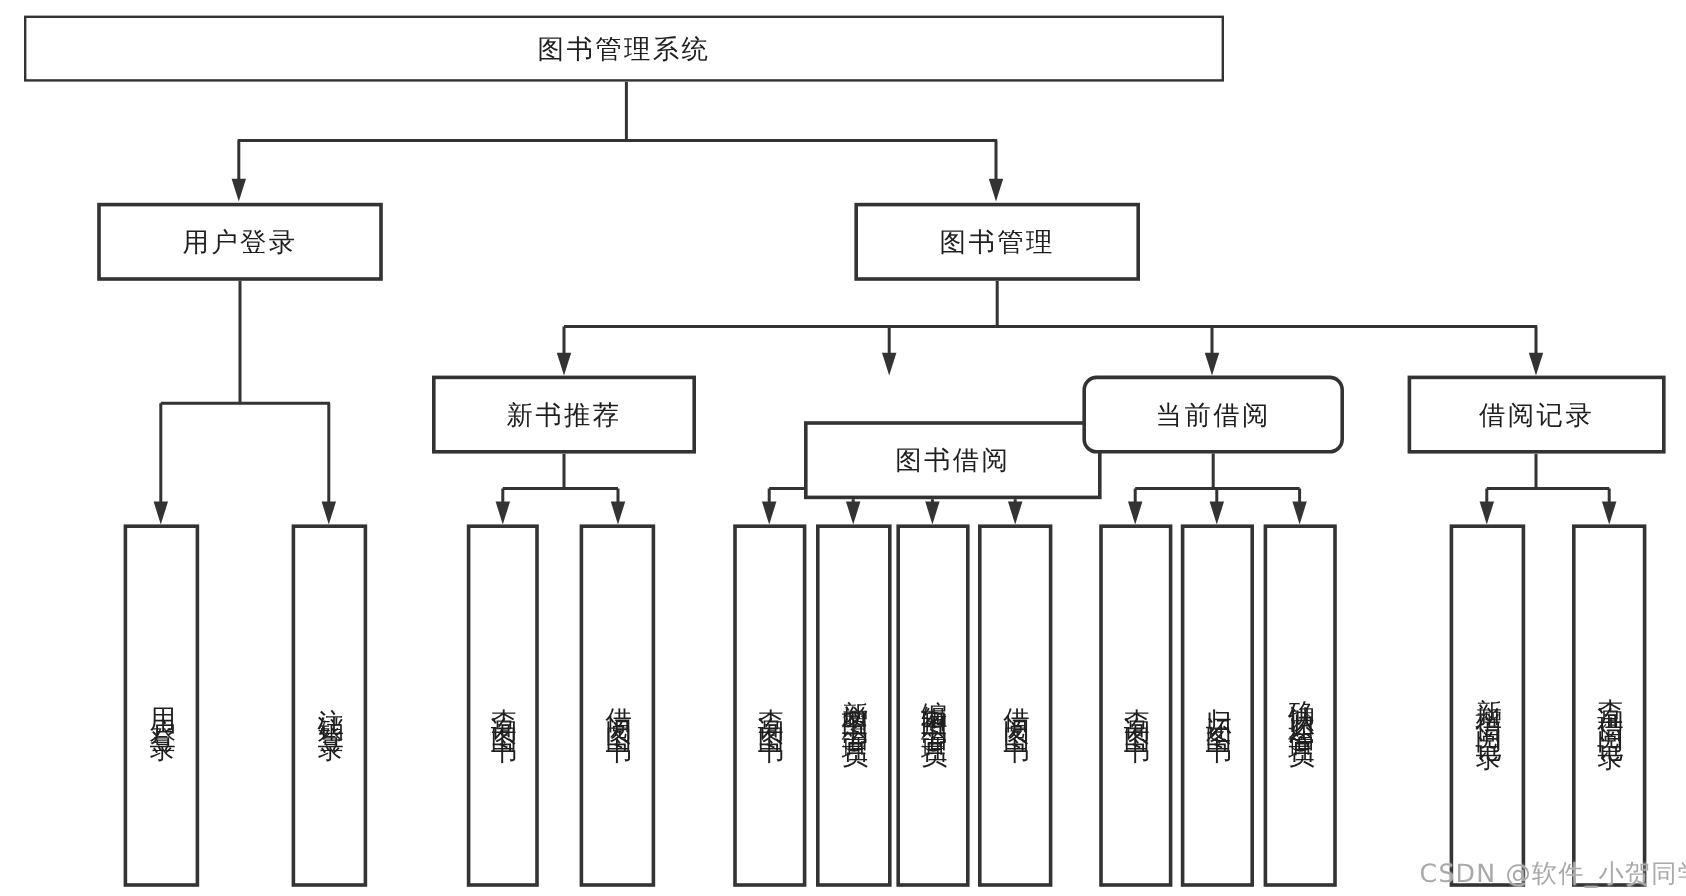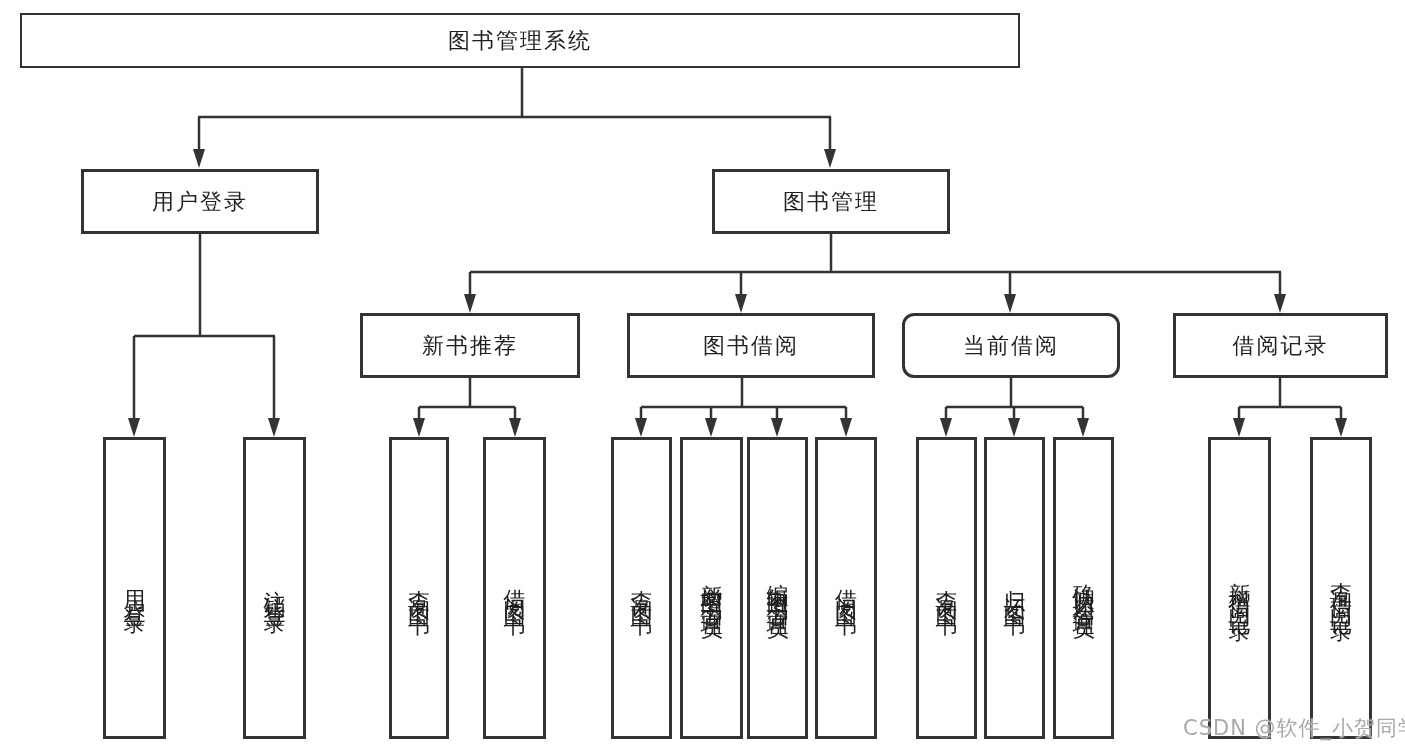--- a/index.html
+++ b/index.html
@@ -105,21 +105,21 @@
       <polygon points="1335,418 1347,418 1341,437"></polygon>
     </g>
   </svg>
 
   <div class="node root">图书管理系统</div>
 
   <div class="node lvl" style="left:81px;width:238px;">用户登录</div>
   <div class="node lvl" style="left:712px;width:238px;">图书管理</div>
 
   <div class="node lvl lvl3" style="left:360px;width:220px;">新书推荐</div>
-  <div class="node lvl lvl3" style="left:627px;width:248px;">图书借阅</div>
+  <div class="node lvl lvl3" style="left:670px;width:248px;margin-top:38px;">图书借阅</div>
   <div class="node lvl lvl3" style="left:902px;width:218px;border-radius:12px;">当前借阅</div>
   <div class="node lvl lvl3" style="left:1173px;width:215px;">借阅记录</div>
 
   <div class="leaf" style="left:103px;width:63px;">用户登录</div>
   <div class="leaf" style="left:243px;width:63px;">注销登录</div>
 
   <div class="leaf" style="left:389px;width:60px;">查询图书</div>
   <div class="leaf" style="left:483px;width:63px;">借阅图书</div>
 
   <div class="leaf" style="left:611px;width:61px;">查询图书</div>

